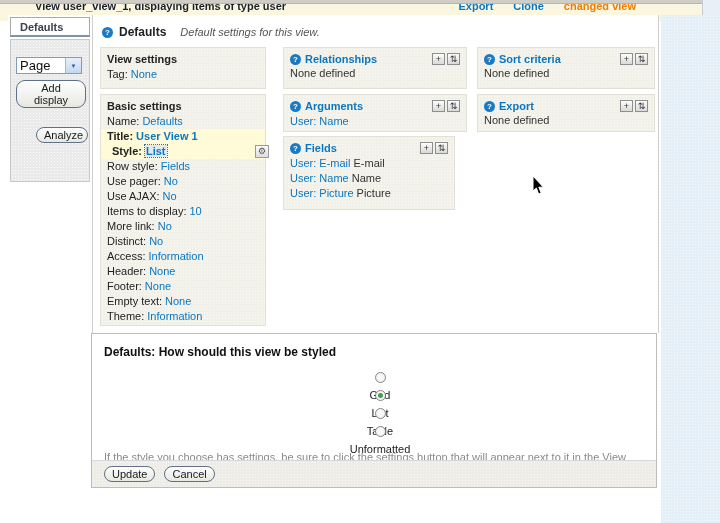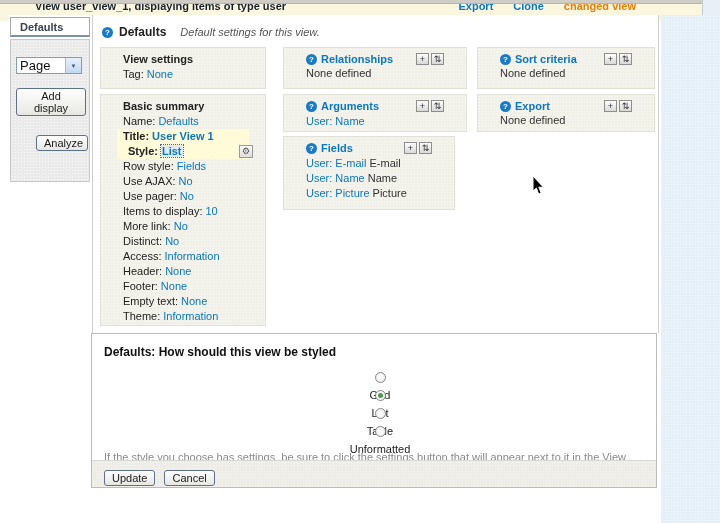--- a/index.html
+++ b/index.html
@@ -47,42 +47,42 @@
     border:1px solid #7f9db9;display:flex;align-items:center;box-sizing:border-box;cursor:default;
   }
   .xp-select .val{flex:1;padding-left:3px;font-size:13px;color:#111;}
   .xp-select .arrow{
     width:15px;height:15px;background:linear-gradient(#e7f0fb,#c2d8f0);
     border-left:1px solid #9ebadd;display:flex;align-items:center;justify-content:center;
     font-size:6px;color:#3a5a80;
   }
   .xp-btn{
     display:inline-block;background:linear-gradient(#fefefe,#e7e7e2);
-    border:1px solid #5f7089;border-radius:3px;padding:1px 7px;
-    font-size:11px;color:#1a1a1a;text-align:center;cursor:pointer;margin-top:8px;
+    border:1px solid #5f7089;border-radius:9px;padding:1px 7px;
+    font-size:11px;color:#1a1a1a;text-align:center;cursor:pointer;
   }
   .btn-add{position:absolute;left:5px;top:40px;width:70px;box-sizing:border-box;}
   .btn-analyze{position:absolute;left:25px;top:87px;width:52px;box-sizing:border-box;}
 
   
   .summary-sep{position:absolute;left:84px;top:0;width:1px;height:318px;background:#cfcfcf;}
   .summary-head{position:absolute;left:94px;top:10px;display:flex;align-items:center;gap:6px;}
   .summary-head .hd{font-size:12px;font-weight:bold;color:#222;}
   .summary-head .sub{font-style:italic;color:#555;margin-left:8px;}
 
   .help-icon{
     display:inline-block;width:11px;height:11px;border-radius:50%;
     background:#1a7ac4;color:#fff;font-size:8px;font-weight:bold;
     text-align:center;line-height:11px;cursor:pointer;flex:0 0 auto;
   }
 
   .sbox{
     position:absolute;box-sizing:border-box;
     background-color:#f1f0e9;background-image:radial-gradient(#fbfbf6 0.9px,rgba(0,0,0,0) 0.9px);background-size:3px 3px;
-    border:1px solid #e2e1d7;padding:3px 22px;
+    border:1px solid #e2e1d7;padding:3px 6px;
   }
   .sbox .bhead{display:flex;align-items:center;justify-content:space-between;height:16px;}
   .bhead .ttl{display:flex;align-items:center;gap:4px;font-weight:bold;}
   .bhead .ttl .blue{color:#0b77c0;}
   .bhead .ttl .dark{color:#222;}
   .mini-btns{display:flex;gap:2px;}
   .mini-btn{
     width:13px;height:12px;box-sizing:border-box;border:1px solid #8e8e8e;
     background:linear-gradient(#fdfdfd,#d9d9d9);font-size:9px;line-height:10px;
     text-align:center;color:#333;cursor:pointer;
@@ -202,29 +202,29 @@
           <span class="mini-btn">+</span>
           <span class="mini-btn">⇅</span>
         </span>
     </div>
     <div class="plain">None defined</div>
   </div>
 
   <div class="sbox" style="left:92px;top:79px;width:166px;height:232px;">
     <div class="bhead">
         <span class="ttl">
-          <span class="dark">Basic summary</span>
+          <span class="dark">Basic settings</span>
         </span>
       </div>
     <div class="bs-row"><span class="bs-label">Name:</span><a class="lnk">Defaults</a></div>
     <div class="bs-row hl bold"><span class="bs-label">Title:</span><a class="lnk">User View 1</a></div>
     <div class="bs-row hl bold indent"><span class="bs-label">Style:</span><a class="lnk sel-style">List</a><span class="gear-btn">⚙</span></div>
     <div class="bs-row"><span class="bs-label">Row style:</span><a class="lnk">Fields</a></div>
+    <div class="bs-row"><span class="bs-label">Use pager:</span><a class="lnk">No</a></div>
     <div class="bs-row"><span class="bs-label">Use AJAX:</span><a class="lnk">No</a></div>
-    <div class="bs-row"><span class="bs-label">Use pager:</span><a class="lnk">No</a></div>
     <div class="bs-row"><span class="bs-label">Items to display:</span><a class="lnk">10</a></div>
     <div class="bs-row"><span class="bs-label">More link:</span><a class="lnk">No</a></div>
     <div class="bs-row"><span class="bs-label">Distinct:</span><a class="lnk">No</a></div>
     <div class="bs-row"><span class="bs-label">Access:</span><a class="lnk">Information</a></div>
     <div class="bs-row"><span class="bs-label">Header:</span><a class="lnk">None</a></div>
     <div class="bs-row"><span class="bs-label">Footer:</span><a class="lnk">None</a></div>
     <div class="bs-row"><span class="bs-label">Empty text:</span><a class="lnk">None</a></div>
     <div class="bs-row"><span class="bs-label">Theme:</span><a class="lnk">Information</a></div>
   </div>
 

